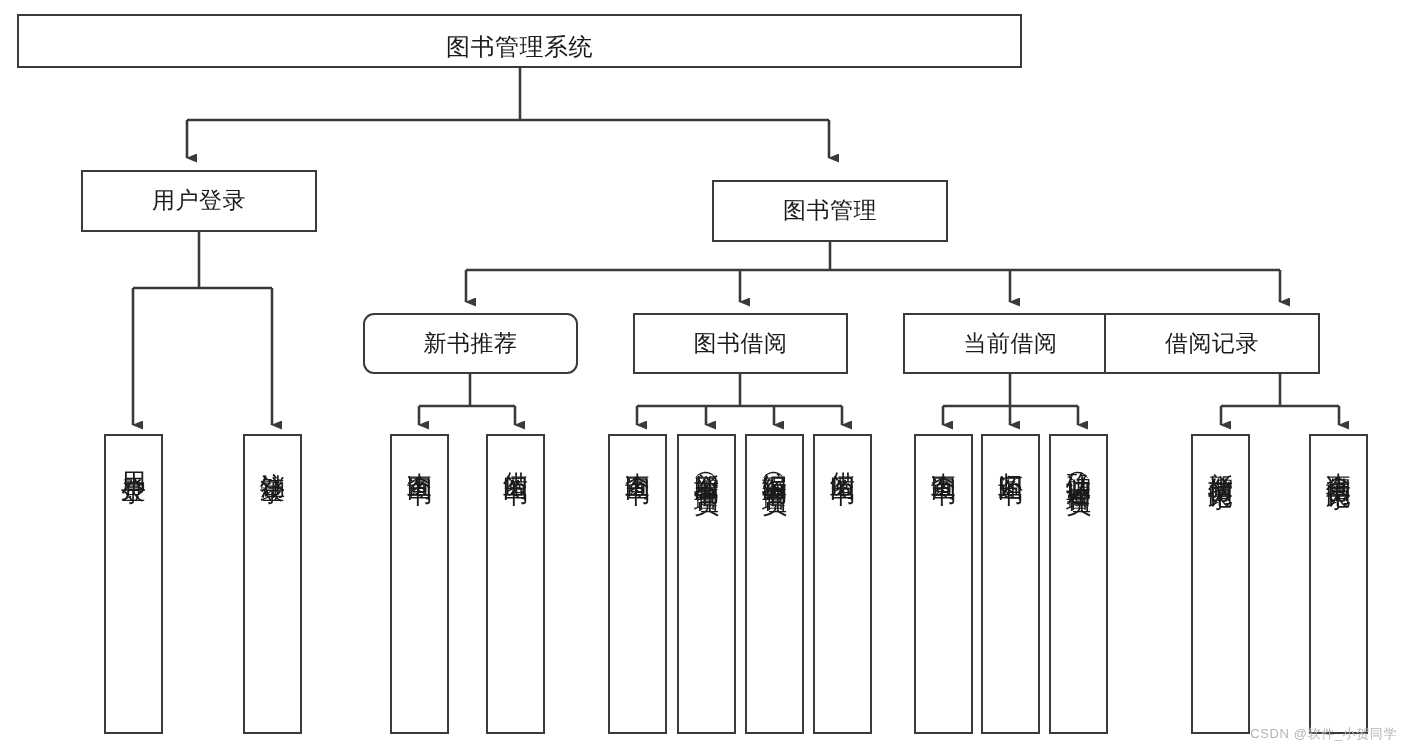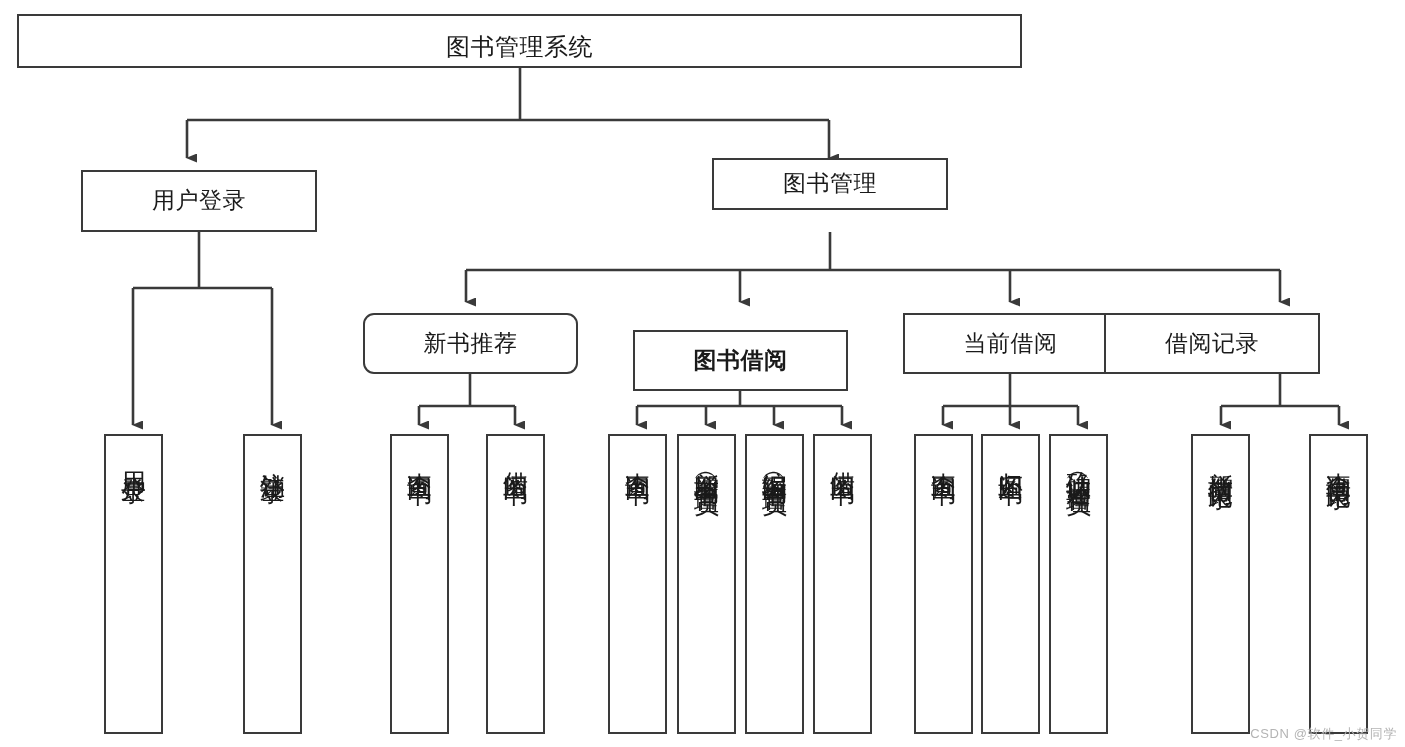--- a/index.html
+++ b/index.html
@@ -126,28 +126,28 @@
     </g>
   </svg>
 
   <div class="node h root" style="left:17px; top:14px; width:1005px; height:54px;">
     <span class="label">图书管理系统</span>
   </div>
 
   <div class="node h" style="left:81px; top:170px; width:236px; height:62px;">
     <span class="label">用户登录</span>
   </div>
-  <div class="node h" style="left:712px; top:158px; width:236px; height:52px;">
+  <div class="node h" style="left:712px; top:180px; width:236px; height:62px;">
     <span class="label">图书管理</span>
   </div>
 
   <div class="node h" style="left:363px; top:313px; width:215px; height:61px;border-radius:11px;">
     <span class="label">新书推荐</span>
   </div>
-  <div class="node h" style="left:633px; top:330px; width:215px; height:61px;font-weight:bold;">
+  <div class="node h" style="left:633px; top:313px; width:215px; height:61px;">
     <span class="label">图书借阅</span>
   </div>
   <div class="node h" style="left:903px; top:313px; width:215px; height:61px;">
     <span class="label">当前借阅</span>
   </div>
   <div class="node h" style="left:1104px; top:313px; width:216px; height:61px;">
     <span class="label">借阅记录</span>
   </div>
 
   <div class="node v" style="left:104px; top:434px; width:59px; height:300px;">

